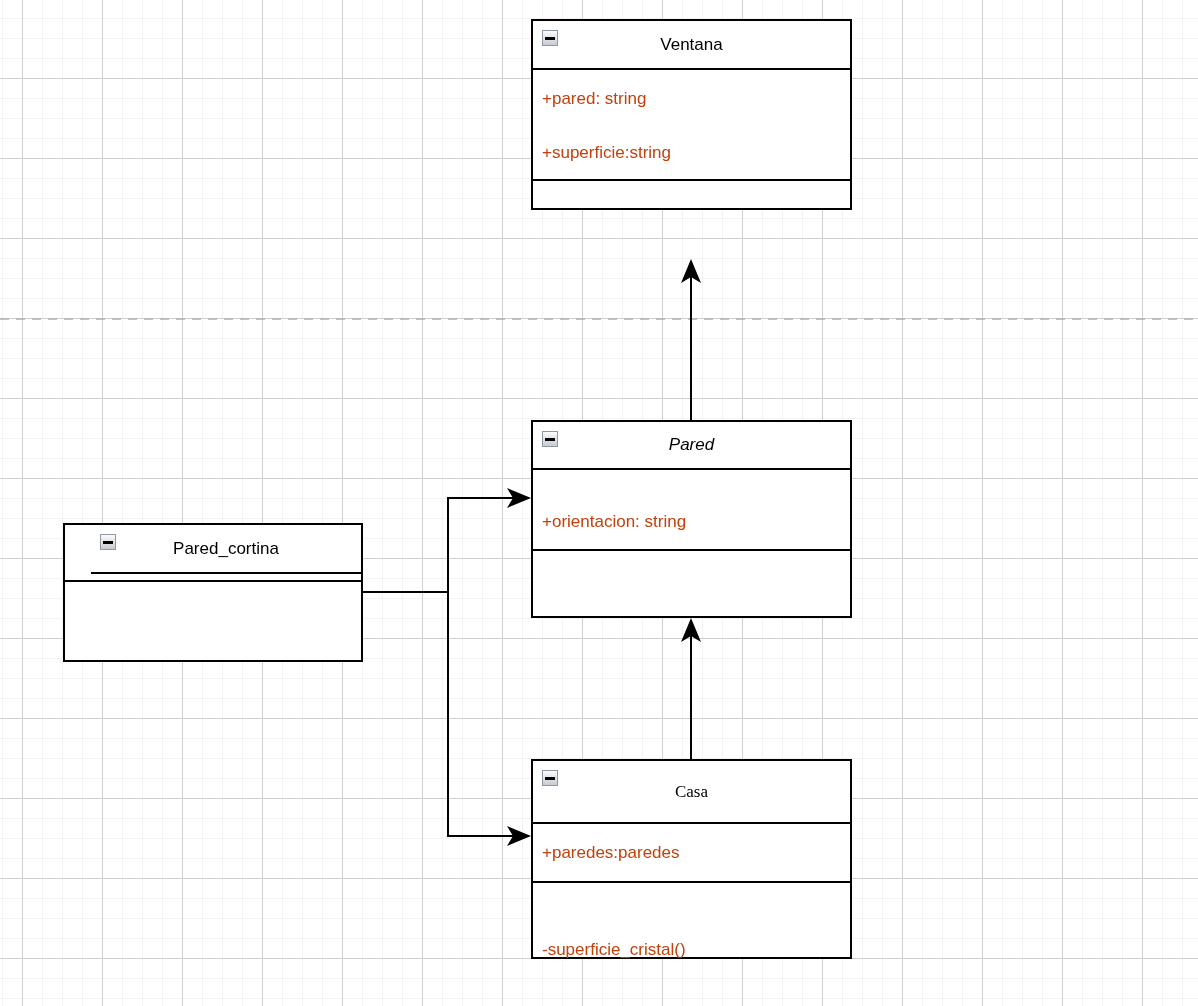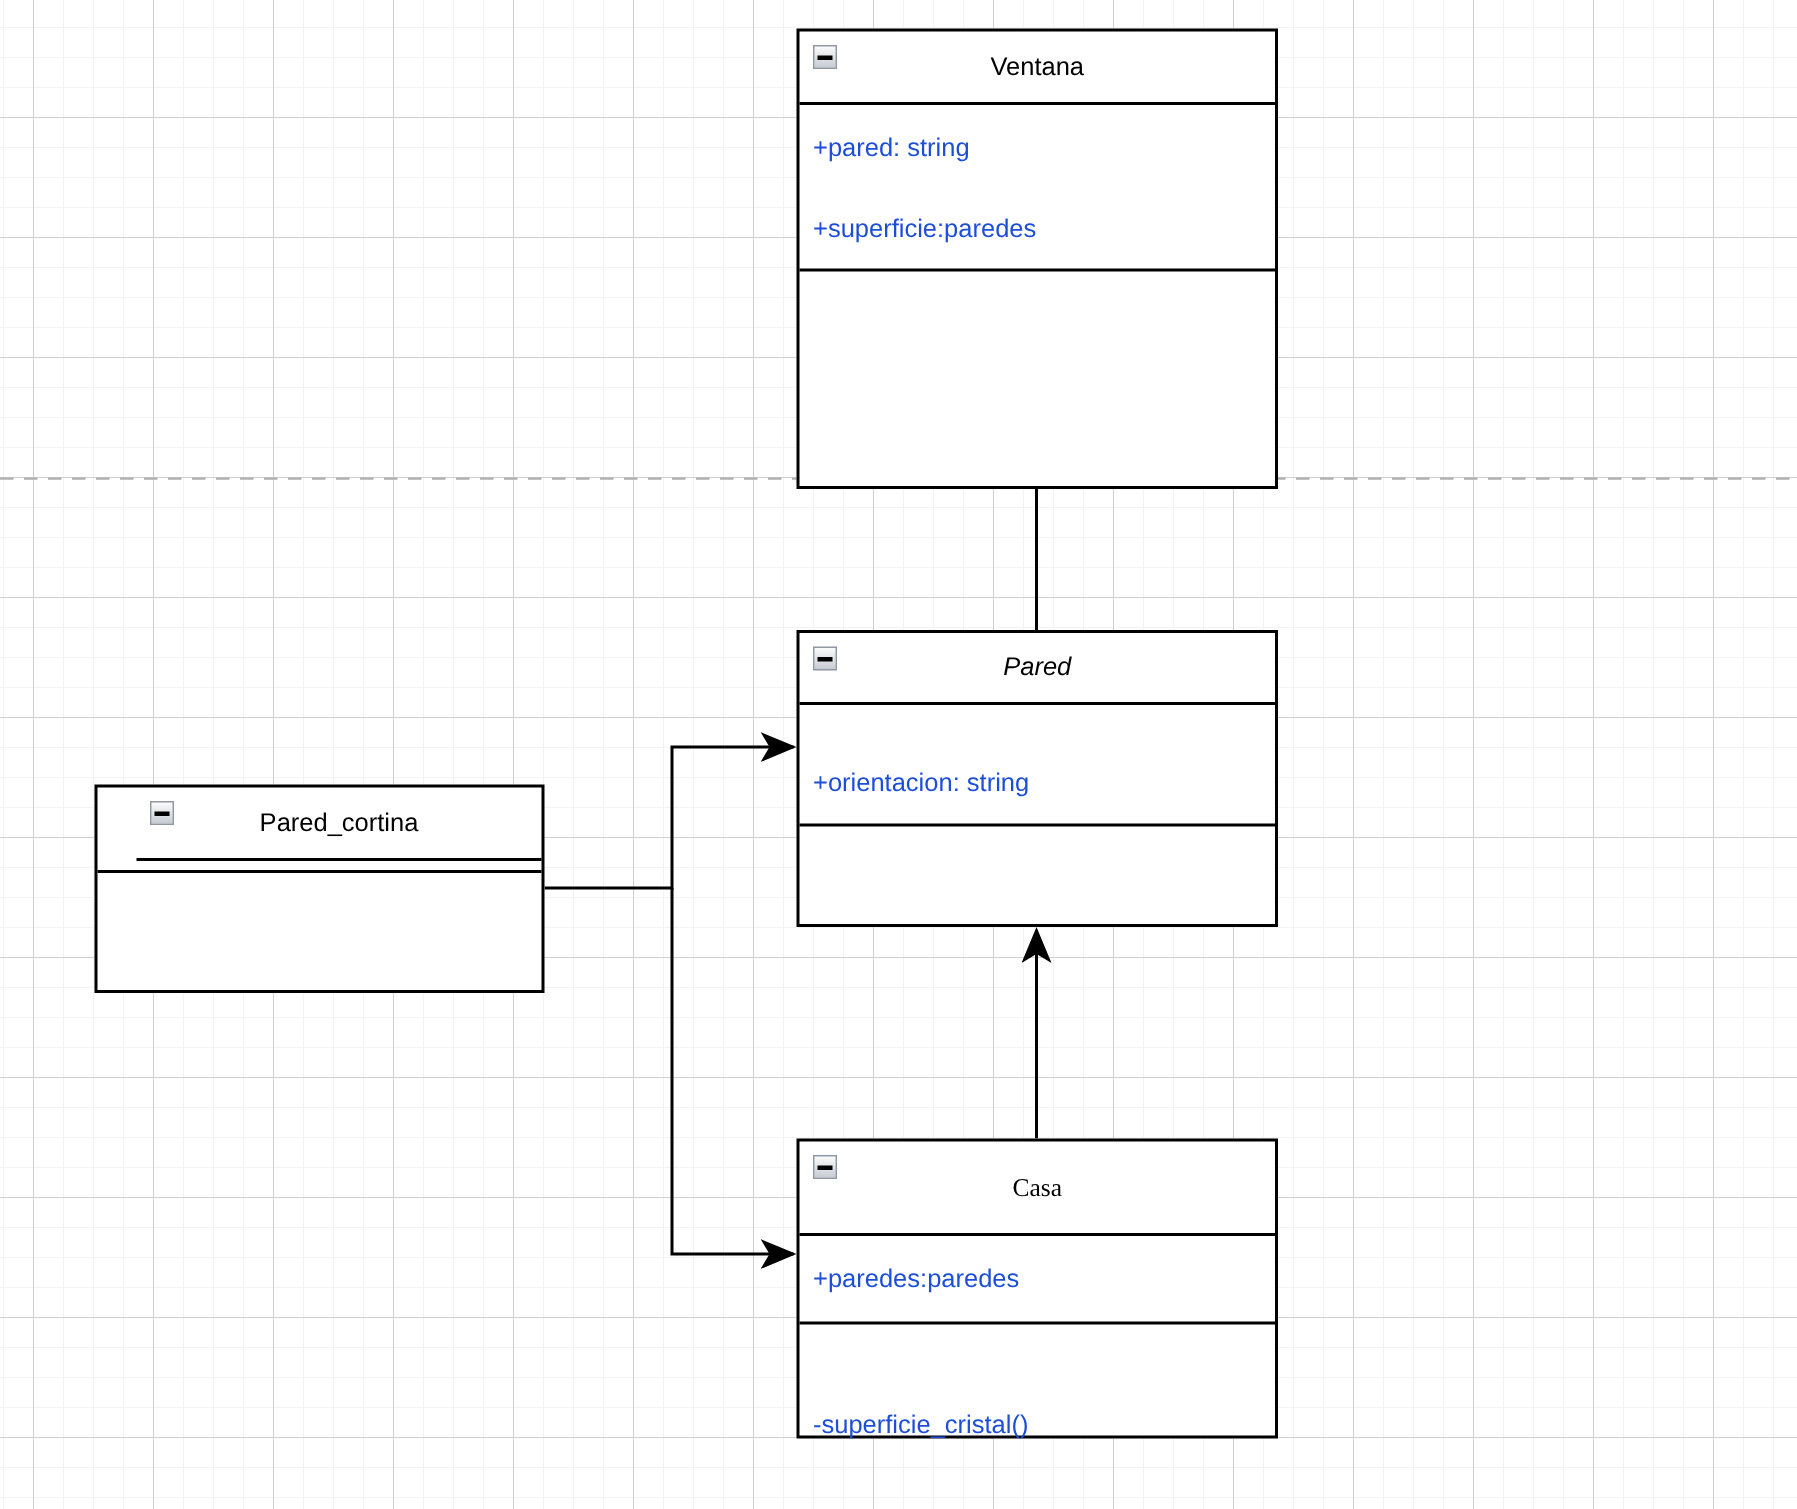--- a/index.html
+++ b/index.html
@@ -76,25 +76,25 @@
     box-sizing: border-box;
     flex: none;
   }
   .section.divided { border-bottom: 2px solid #000000; }
   .section.fill { flex: 1 1 auto; }
   .member {
     display: flex;
     align-items: center;
     padding-left: 9px;
     font-size: 17px;
-    color: #1d4ed8;
+    color: #c2410c;
     white-space: nowrap;
   }
   
-  #box-ventana       { left: 531px; top: 19px;  width: 321px; height: 307px; }
+  #box-ventana       { left: 531px; top: 19px;  width: 321px; height: 191px; }
   #box-ventana  .title-row { height: 49px; }
   #box-ventana  .attrs     { height: 111px; padding-top: 2px; }
   #box-ventana  .member    { height: 54px; }
   #box-pared         { left: 531px; top: 420px; width: 321px; height: 198px; gap: 24px; }
   #box-pared    .title-row { height: 48px; }
   #box-pared    .attrs     { height: 57px; }
   #box-pared    .attrs .member { height: 100%; }
   #box-paredcortina  { left: 63px;  top: 523px; width: 300px; height: 139px; }
   #box-paredcortina .title-row { height: 49px; margin-left: 26px; }
   #box-paredcortina .attrs     { height: 8px; }
@@ -129,21 +129,21 @@
 
   <div class="uml-class" id="box-ventana">
     <div class="title-row">
       <span class="collapse-btn">
         <span class="minus-bar"></span>
       </span>
       <span class="title-text">Ventana</span>
     </div>
     <div class="section attrs divided">
       <div class="member">+pared: string</div>
-      <div class="member">+superficie:paredes</div>
+      <div class="member">+superficie:string</div>
     </div>
     <div class="section methods fill"></div>
   </div>
 
   <div class="uml-class" id="box-pared">
     <div class="title-row">
       <span class="collapse-btn">
         <span class="minus-bar"></span>
       </span>
       <span class="title-text abstract">Pared</span>

